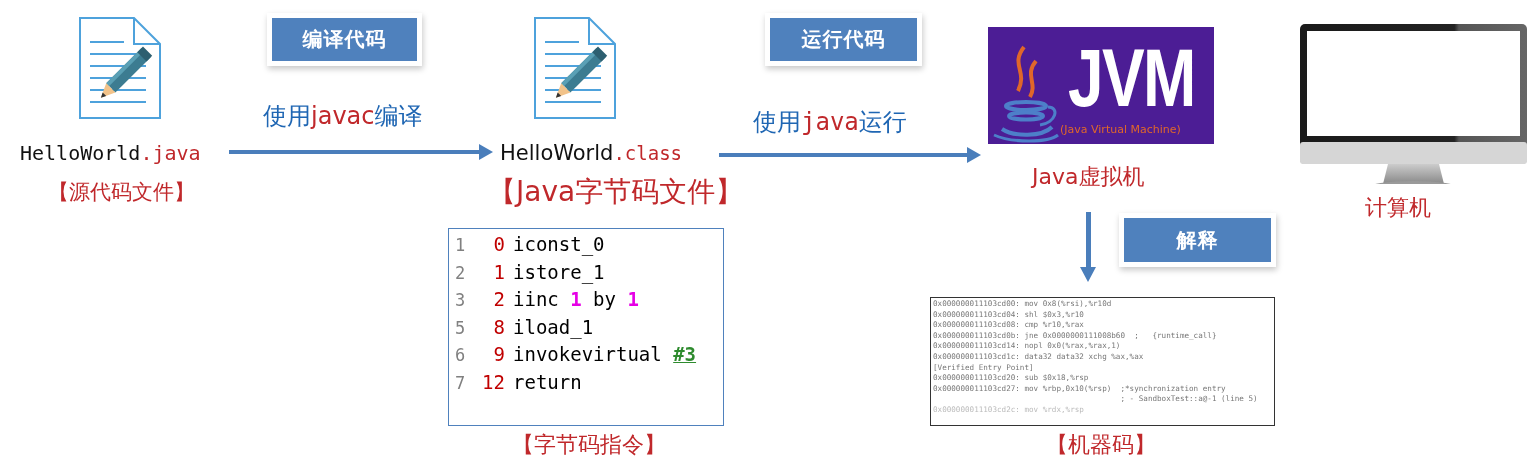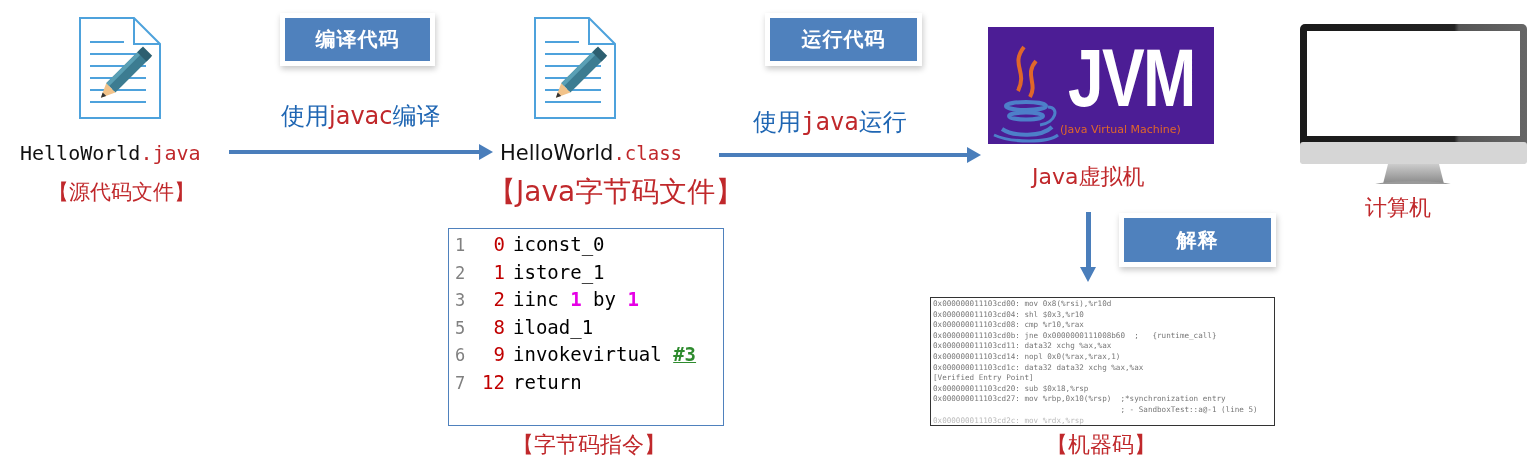--- a/index.html
+++ b/index.html
@@ -63,22 +63,22 @@
       <polygon points="26,50 26,63 12,56.5" fill="#f2c38a"></polygon>
       <polygon points="17,54 17,59 12,56.5" fill="#333"></polygon>
     </g>
   </svg>
 </div>
 <div class="label mono" style="left:20px;top:141px;font-size:20px;color:#111;">
   <span>HelloWorld</span><span class="red">.java</span>
 </div>
 <div class="label red" style="left:48px;top:178px;font-size:21px;">【源代码文件】</div>
 
-<div class="tag-btn" style="left:285px;top:18px;width:145px;height:43px;">编译代码</div>
-<div class="label blue-text" style="left:281px;top:100px;font-size:24px;">
+<div class="tag-btn" style="left:272px;top:18px;width:145px;height:43px;">编译代码</div>
+<div class="label blue-text" style="left:263px;top:100px;font-size:24px;">
   <span>使用</span><span class="red">javac</span><span>编译</span>
 </div>
 <div class="arrow-h" style="left:229px;top:150px;width:252px;"></div>
 
 <div class="abs" style="left:533px;top:16px;width:84px;height:104px;">
   <svg width="84" height="104" viewBox="0 0 84 104">
     <path d="M2 2 H56 L82 28 V102 H2 Z" fill="#fff" stroke="#4ea2dc" stroke-width="2"></path>
     <path d="M56 2 V28 H82" fill="none" stroke="#4ea2dc" stroke-width="2"></path>
     <g stroke="#4ea2dc" stroke-width="2">
       <line x1="12" y1="26" x2="46" y2="26"></line>
@@ -169,21 +169,20 @@
     <span class="bc-ln">7</span><span class="bc-off">12</span><span class="bc-op">return</span>
   </div>
 </div>
 <div class="label red" style="left:512px;top:430px;font-size:22px;">【字节码指令】</div>
 
 <div class="machine">
   <div class="mc-line" style="margin-top:1px;">0x000000011103cd00: mov 0x8(%rsi),%r10d</div>
   <div class="mc-line">0x000000011103cd04: shl $0x3,%r10</div>
   <div class="mc-line">0x000000011103cd08: cmp %r10,%rax</div>
   <div class="mc-line">0x000000011103cd0b: jne 0x0000000111008b60  ;   {runtime_call}</div>
-  <div class="mc-line">0x000000011103cd11: data32 xchg %ax,%ax</div>
   <div class="mc-line">0x000000011103cd14: nopl 0x0(%rax,%rax,1)</div>
   <div class="mc-line">0x000000011103cd1c: data32 data32 xchg %ax,%ax</div>
   <div class="mc-line">[Verified Entry Point]</div>
   <div class="mc-line">0x000000011103cd20: sub $0x18,%rsp</div>
   <div class="mc-line">0x000000011103cd27: mov %rbp,0x10(%rsp)  ;*synchronization entry</div>
   <div class="mc-line">                                         ; - SandboxTest::a@-1 (line 5)</div>
   <div class="mc-line" style="color:#bbb;">0x000000011103cd2c: mov %rdx,%rsp</div>
 </div>
 <div class="label red" style="left:1046px;top:430px;font-size:22px;">【机器码】</div>
 

